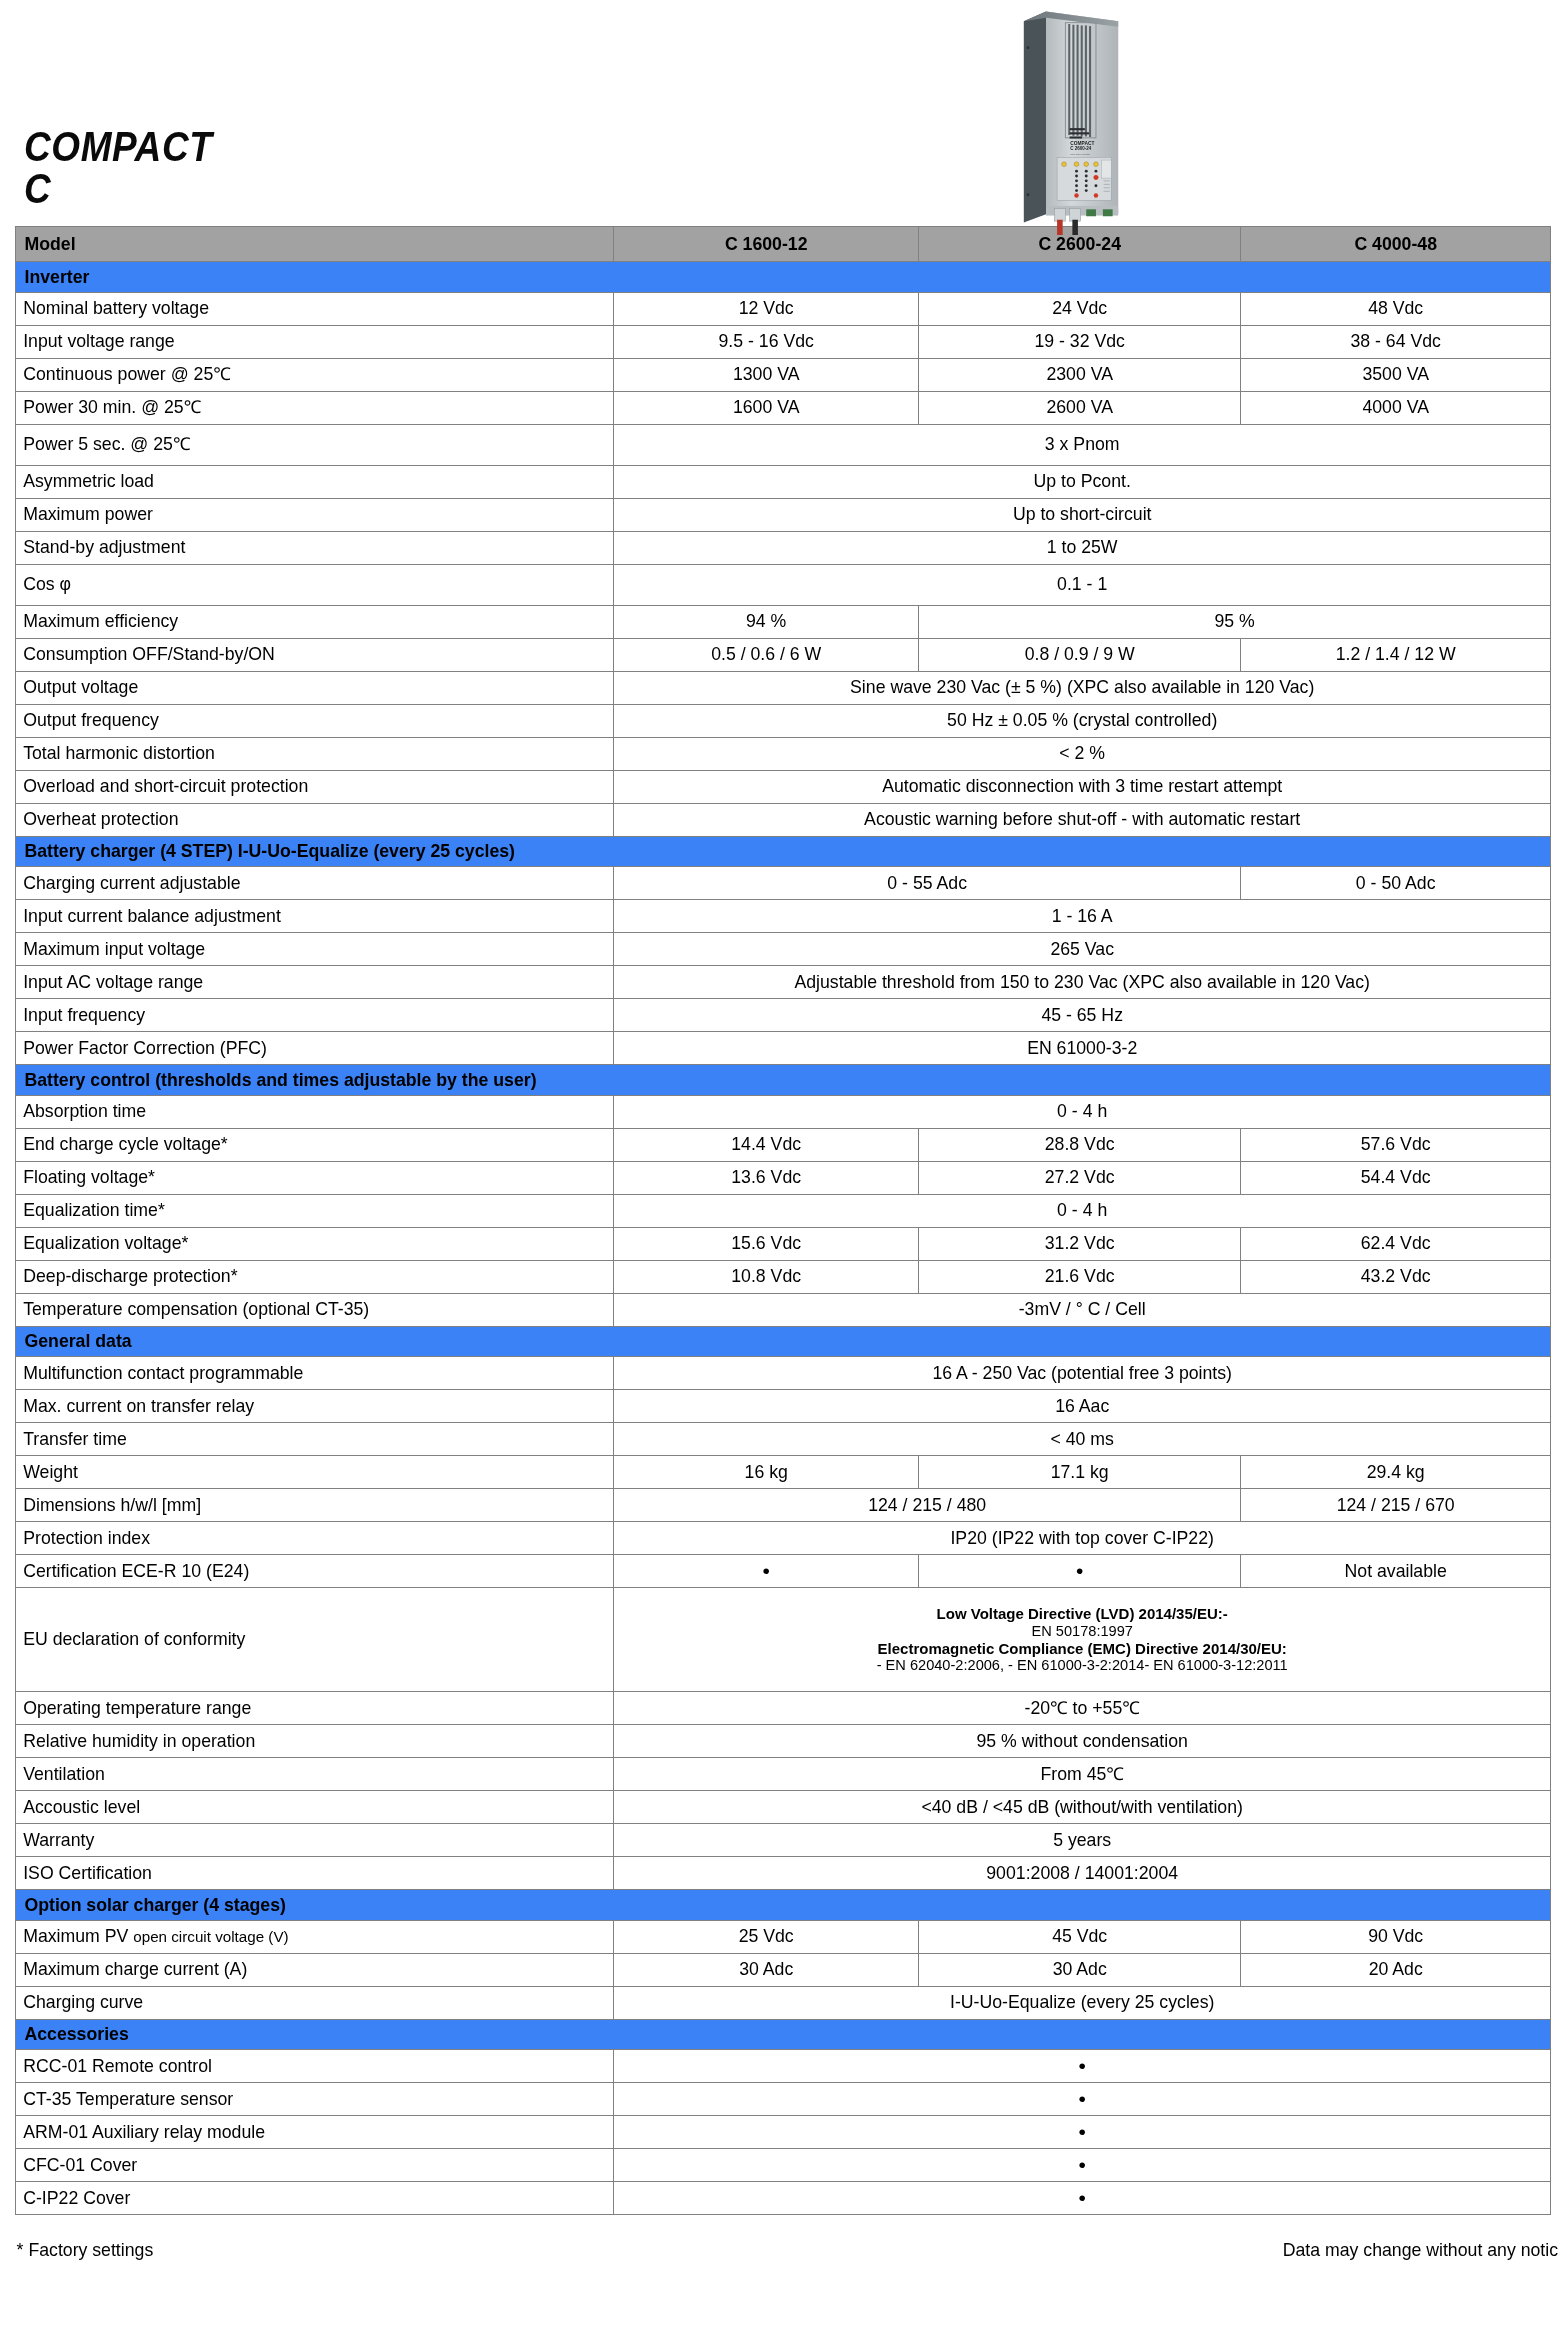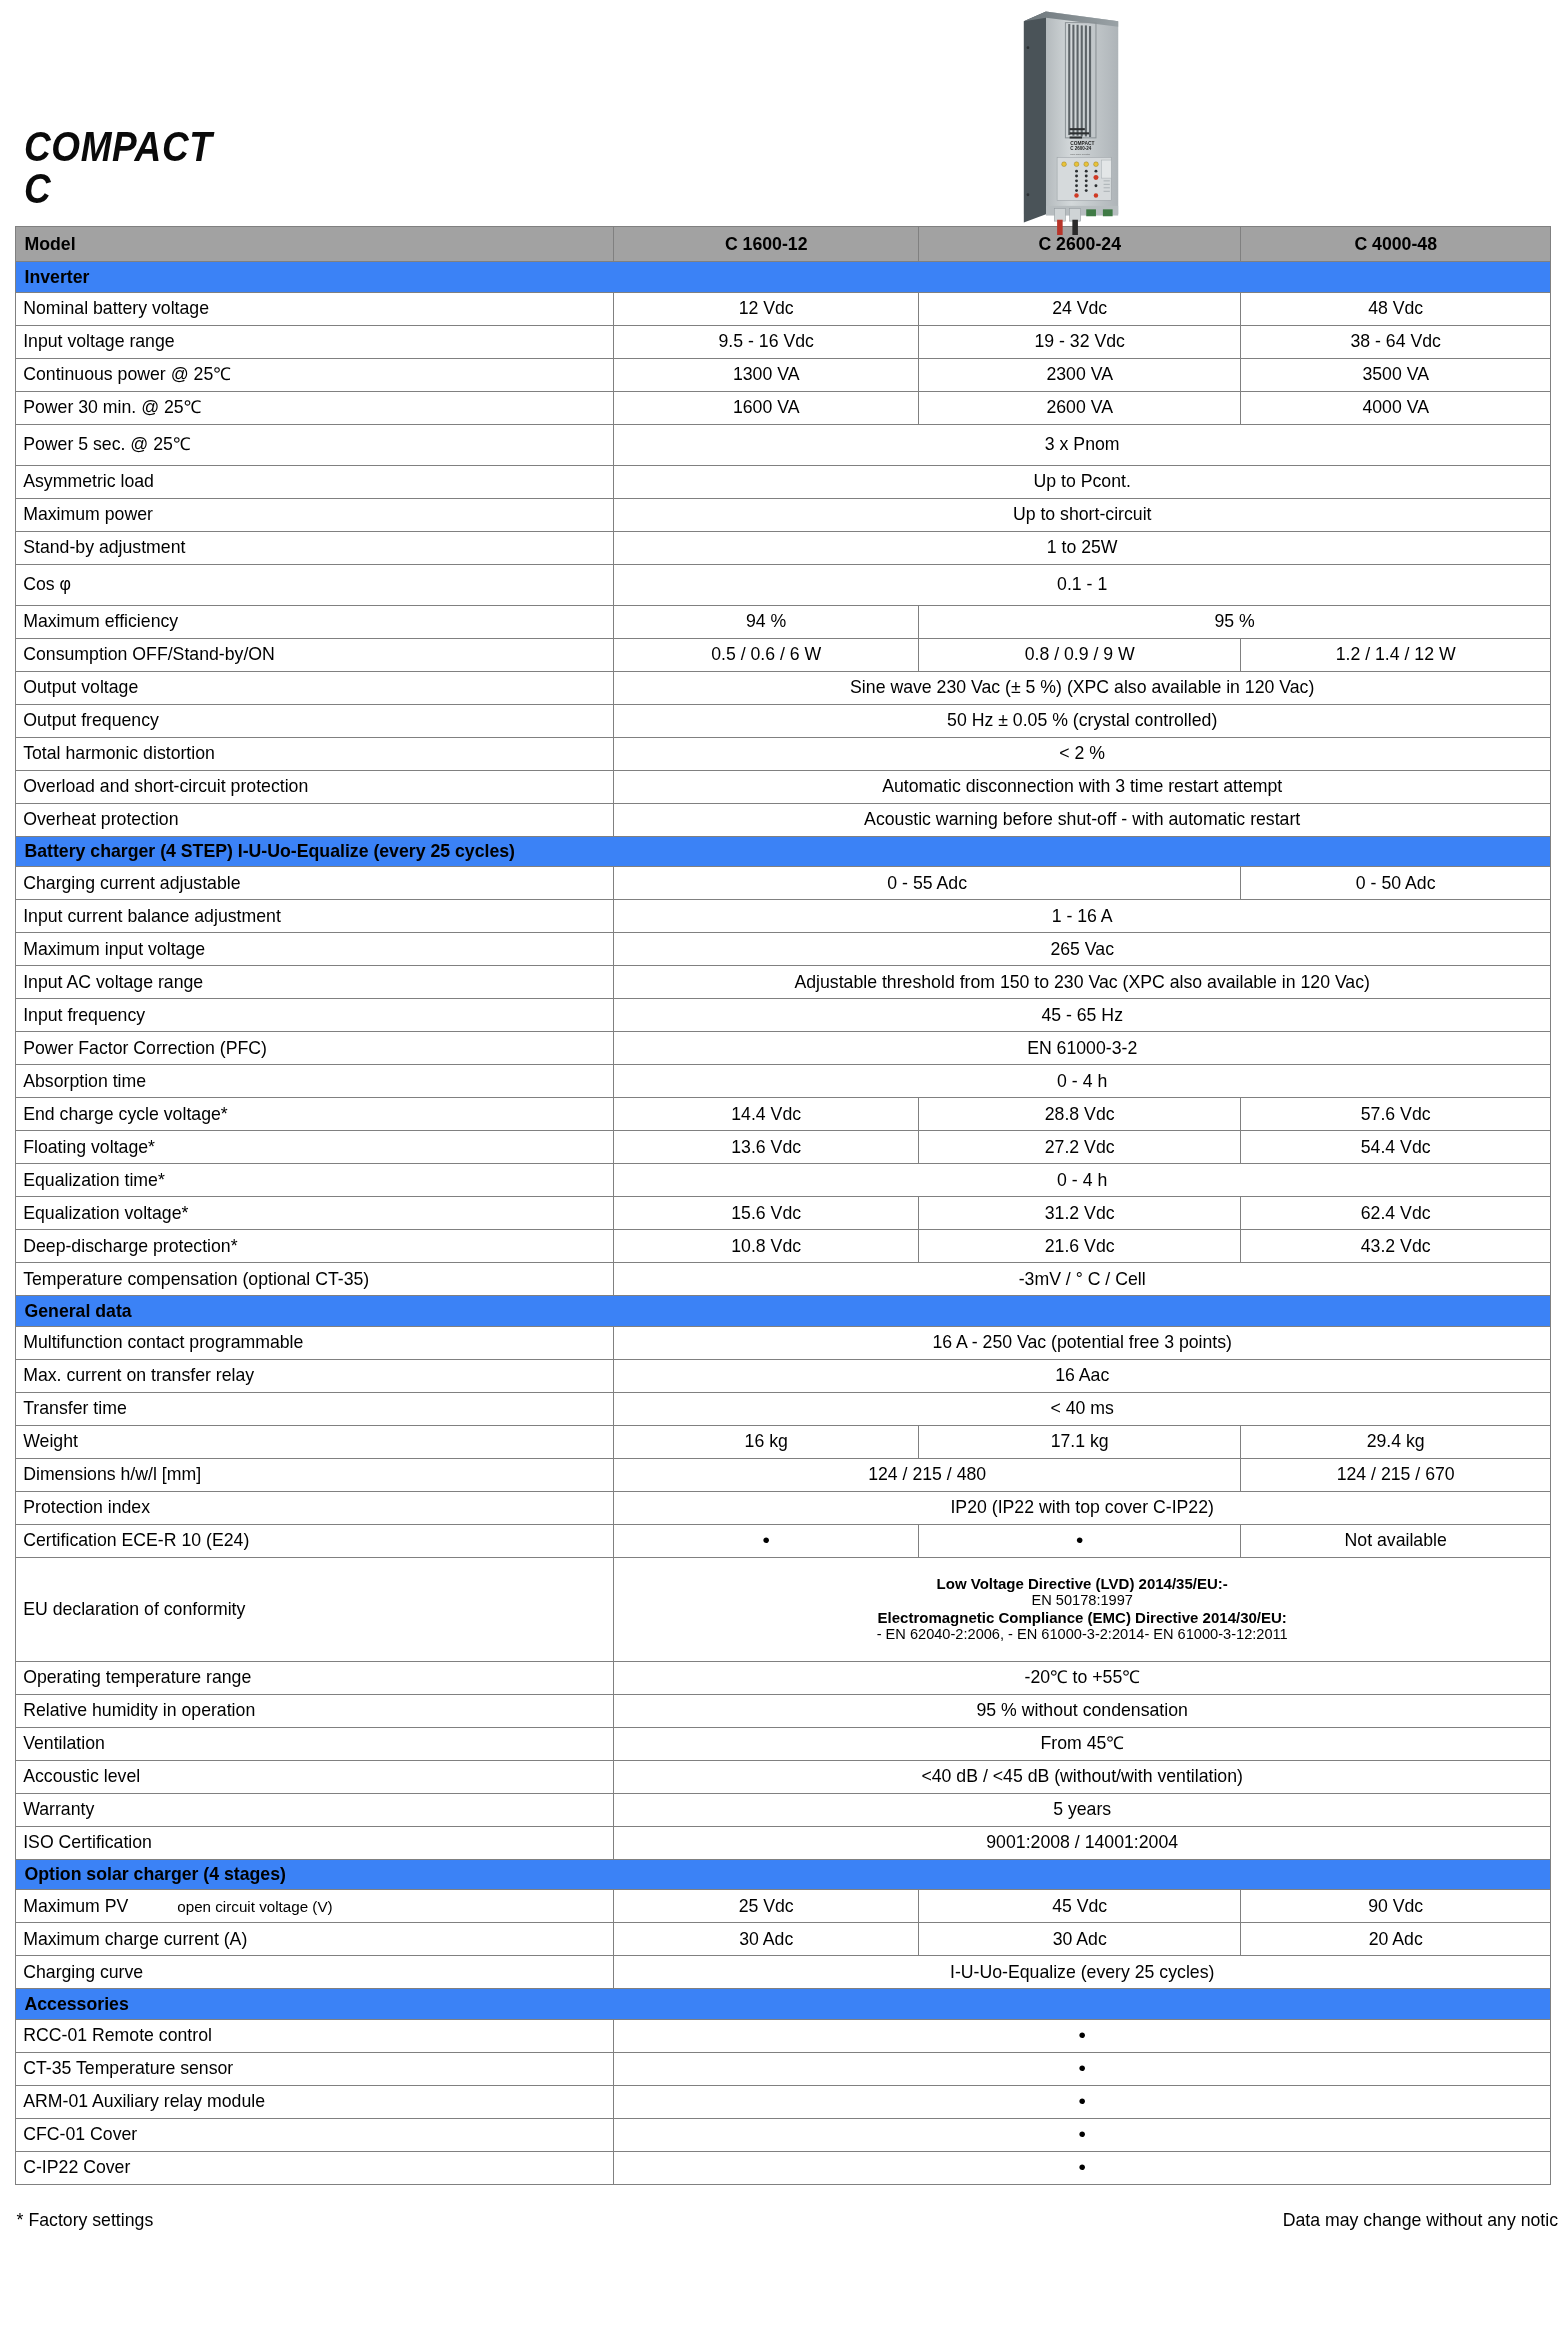--- a/index.html
+++ b/index.html
@@ -114,21 +114,21 @@
 
   .conformity {
     text-align: center;
     line-height: 1.42;
     font-size: 14.6px;
     padding: 4.2px 5.5px;
   }
   .conformity .b { font-weight: 700; font-size: 15px; }
   .conformity .n { font-weight: 400; font-size: 14.6px; }
 
-  .small-inline { font-size: 15.2px; margin-left: 44px; }
+  .small-inline { font-size: 15.2px; }
 
   
   .footer {
     margin: 25px 0 0 0;
     position: relative;
     width: 1566px;
     height: 42px;
     font-size: 17.7px;
   }
   .footer .left {
@@ -356,20 +356,23 @@
           <td class="val" colspan="3">Adjustable threshold from 150 to 230 Vac (XPC also available in 120 Vac)</td>
         </tr>
         <tr>
           <td class="lbl">Input frequency</td>
           <td class="val" colspan="3">45 - 65 Hz</td>
         </tr>
         <tr>
           <td class="lbl">Power Factor Correction (PFC)</td>
           <td class="val" colspan="3">EN 61000-3-2</td>
         </tr>
+        <tr class="section">
+          <td colspan="4">Battery control (thresholds and times adjustable by the user)</td>
+        </tr>
         <tr>
           <td class="lbl">Absorption time</td>
           <td class="val" colspan="3">0 - 4 h</td>
         </tr>
         <tr>
           <td class="lbl">End charge cycle voltage*</td>
           <td class="val">14.4 Vdc</td>
           <td class="val">28.8 Vdc</td>
           <td class="val">57.6 Vdc</td>
         </tr>

